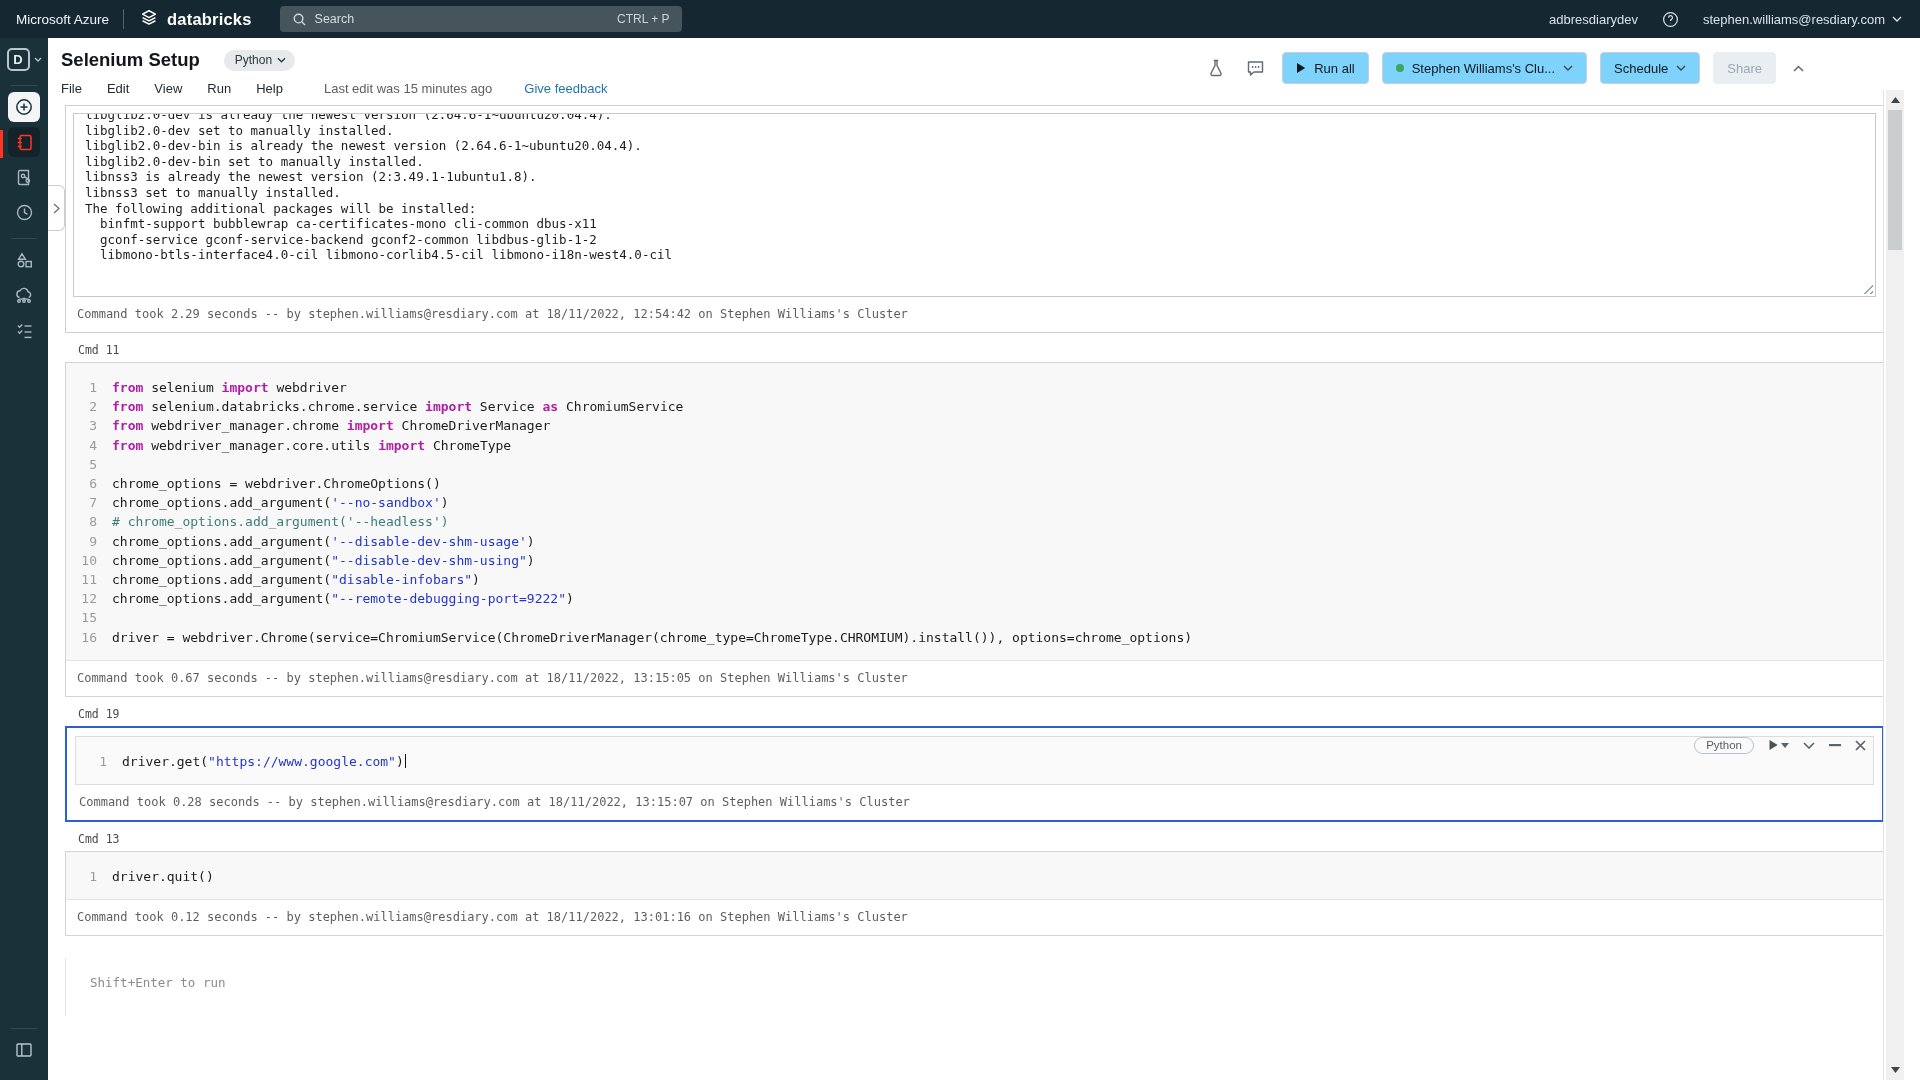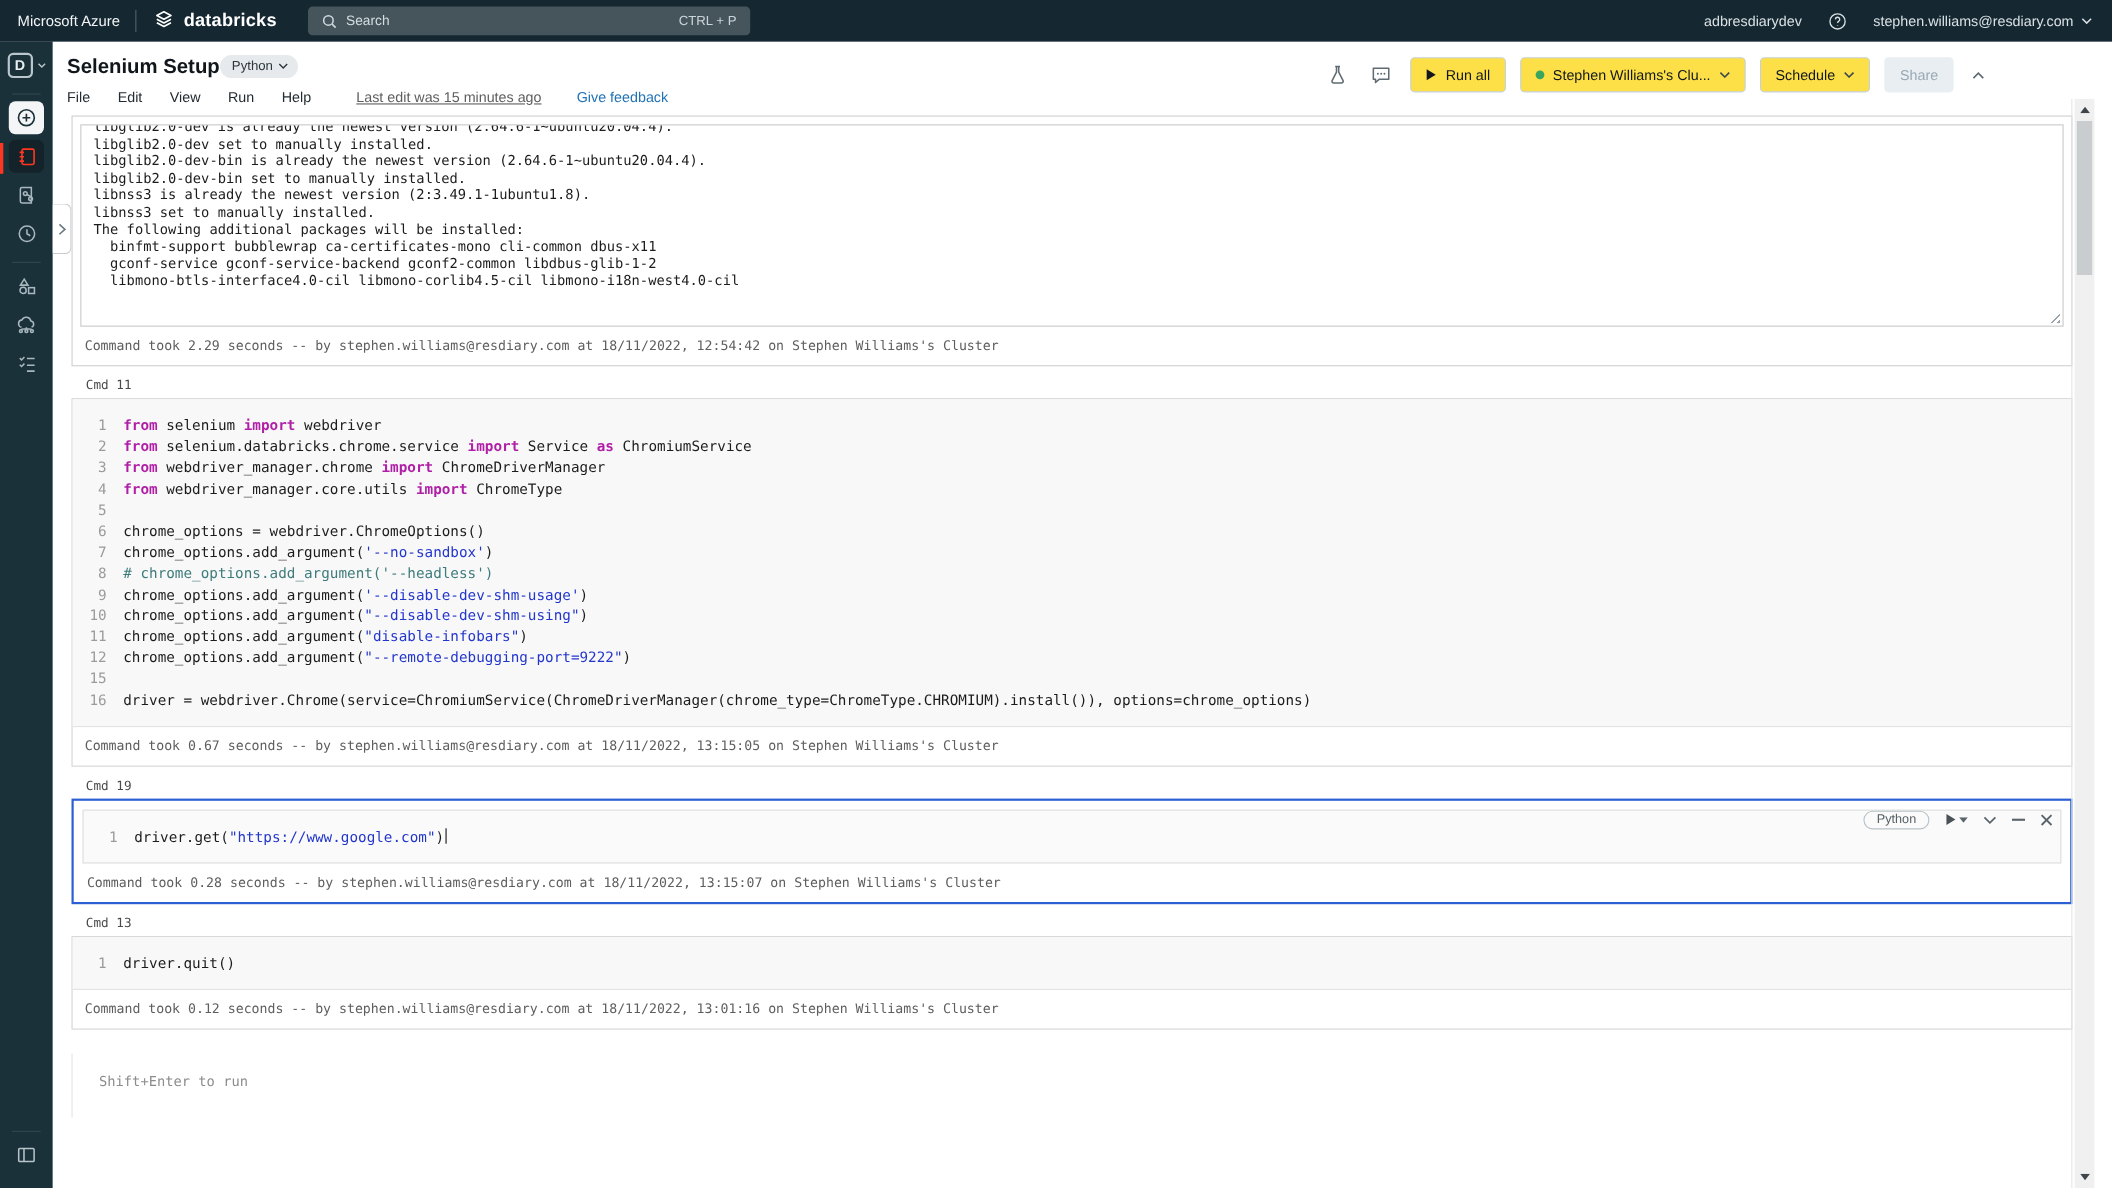--- a/index.html
+++ b/index.html
@@ -38,33 +38,33 @@
   .sb-item.active { background:rgba(0,0,0,.28); }
   .active-bar { position:absolute; left:0; top:92px; width:3px; height:28px; background:#FF3621; }
   .sb-bottom { margin-top:auto; display:flex; flex-direction:column; align-items:center; }
 
   
   .main { flex:1; position:relative; background:#fff; }
   .main::after { content:""; position:absolute; top:52px; right:36px; bottom:0;
     border-right:1px solid #E4E4E4; }
 
   .nb-header { padding:8px 0 0 13px; position:relative; }
-  .nb-title-row { display:flex; align-items:center; gap:0; height:28px; }
+  .nb-title-row { display:flex; align-items:center; gap:24px; height:28px; }
   .nb-title { font-size:18.5px; font-weight:700; color:#10161B; }
   .lang-pill { background:#E7EAEC; border-radius:11px; padding:3px 9px 4px 11px;
     font-size:12px; color:#2E373D; display:flex; align-items:center; gap:5px; cursor:pointer; }
   .nb-menu-row { display:flex; align-items:center; margin-top:4px; height:21px;
     font-size:13px; color:#222B31; }
   .menu-item { margin-right:25px; cursor:pointer; }
-  .last-edit { color:#5E5E5E; text-decoration:underline; margin:0 18px 0 16px; cursor:pointer; }
+  .last-edit { color:#5E5E5E; margin:0 18px 0 16px; cursor:pointer; }
   .feedback-link { color:#2272B4; margin-left:14px; cursor:pointer; }
   .header-right { position:absolute; top:14px; right:112px; display:flex;
     align-items:center; gap:13px; }
   .hr-icon { display:flex; align-items:center; cursor:pointer; padding:0 4px; }
-  .btn { border:1px solid #C6D1D7; border-radius:4px; background:#fde047; height:32px;
+  .btn { border:1px solid #C6D1D7; border-radius:4px; background:#7dd3fc; height:32px;
     display:flex; align-items:center; gap:8px; padding:0 13px; font-size:13px;
     color:#11171C; cursor:pointer; white-space:nowrap; }
   .btn-share { background:#E8EEF2; color:#9AA9B4; border-color:#E8EEF2; }
   .green-dot { width:8px; height:8px; border-radius:50%; background:#3BA45D; }
 
   
   .nb-content { padding:6px 36px 0 17px; position:relative; }
   .mono { font-family:"DejaVu Sans Mono","Liberation Mono",monospace; }
 
   .expand-handle { position:absolute; left:0; top:147px; width:17px; height:46px;

